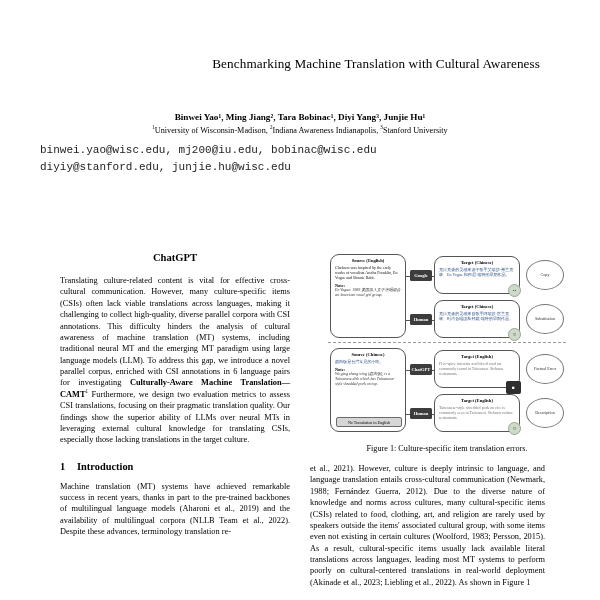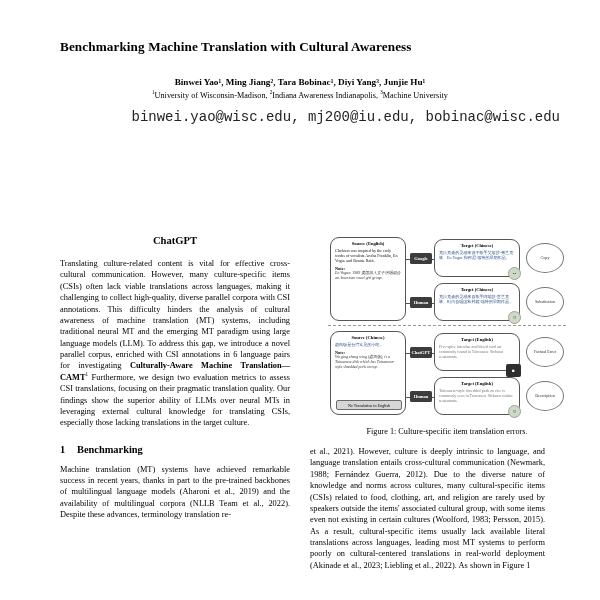--- a/index.html
+++ b/index.html
@@ -3,33 +3,33 @@
 <meta charset="utf-8">
 <style>
   html,body{margin:0;padding:0;}
   body{
     width:600px;height:600px;overflow:hidden;background:#ffffff;
     font-family:"Liberation Serif", serif;color:#000;
   }
   .page{width:600px;height:600px;position:relative;padding:0;box-sizing:border-box;}
 
   .title{
-    text-align:left;font-weight:bold;font-size:13.2px;
-    margin:39px 60px 0 60px;letter-spacing:0.1px;
+    text-align:right;font-weight:normal;font-size:13.2px;
+    margin:56px 60px 0 60px;letter-spacing:0.1px;
   }
   .authors{
     text-align:center;font-weight:bold;font-size:9.2px;
-    margin:22px 44px 0 44px;
+    margin:40px 44px 0 44px;
   }
   .affil{
     text-align:center;font-size:8.2px;margin:4px 30px 0 30px;
   }
   .emails{
-    text-align:right;font-family:"Liberation Mono", monospace;
-    font-size:14px;line-height:1.55;margin:7px 40px 0 40px;color:#222;
+    text-align:left;font-family:"Liberation Mono", monospace;
+    font-size:11px;line-height:1.55;margin:7px 40px 0 40px;color:#222;
   }
   sup{font-size:0.62em;vertical-align:super;line-height:0;}
 
   .cols{position:absolute;top:196px;left:0;width:600px;height:404px;}
   .col{position:absolute;top:0;width:230px;}
   .col-left{left:60px;}
   .col-right{left:310px;width:235px;}
 
   .secthead{
     text-align:center;font-weight:bold;font-size:10.6px;margin:0 0 12px 0;
@@ -126,35 +126,36 @@
 
   <div class="title">Benchmarking Machine Translation with Cultural Awareness</div>
 
   <div class="authors">
     <span>Binwei Yao¹, Ming Jiang², Tara Bobinac¹, Diyi Yang³, Junjie Hu¹</span>
   </div>
 
   <div class="affil">
     <sup>1</sup><span>University of Wisconsin-Madison,</span>
     <sup>2</sup><span>Indiana Awareness Indianapolis,</span>
-    <sup>3</sup><span>Machine University</span>
+    <sup>3</sup><span>Stanford University</span>
   </div>
 
   <div class="emails">
     <div>binwei.yao@wisc.edu, mj200@iu.edu, bobinac@wisc.edu</div>
+    <div>diyiy@stanford.edu, junjie.hu@wisc.edu</div>
   </div>
 
   <div class="cols">
 
     <div class="col col-left">
       <div class="secthead">ChatGPT</div>
       <p class="para"><span>Translating culture-related content is vital for effective cross-cultural communication. However, many culture-specific items (CSIs) often lack viable translations across languages, making it challenging to collect high-quality, diverse parallel corpora with CSI annotations. This difficulty hinders the analysis of cultural awareness of machine translation (MT) systems, including traditional neural MT and the emerging MT paradigm using large language models (LLM). To address this gap, we introduce a novel parallel corpus, enriched with CSI annotations in 6 language pairs for investigating </span><b>Culturally-Aware Machine Translation—</b><b>CAMT</b><span class="fn">1</span><span> Furthermore, we design two evaluation metrics to assess CSI translations, focusing on their pragmatic translation quality. Our findings show the superior ability of LLMs over neural MTs in leveraging external cultural knowledge for translating CSIs, especially those lacking translations in the target culture.</span></p>
 
       <div class="numhead">
-        <span class="n">1</span><span>Benchmarking</span>
+        <span class="n">1</span><span>Introduction</span>
       </div>
 
       <p class="para">Machine translation (MT) systems have achieved remarkable success in recent years, thanks in part to the pre-trained backbones of multilingual language models (Aharoni et al., 2019) and the availability of multilingual corpora (NLLB Team et al., 2022). Despite these advances, terminology translation re-</p>
     </div>
 
     <div class="col col-right">
       <div class="figwrap" style="position:relative;left:16px;top:0;">
 
         <div class="figure">
 

